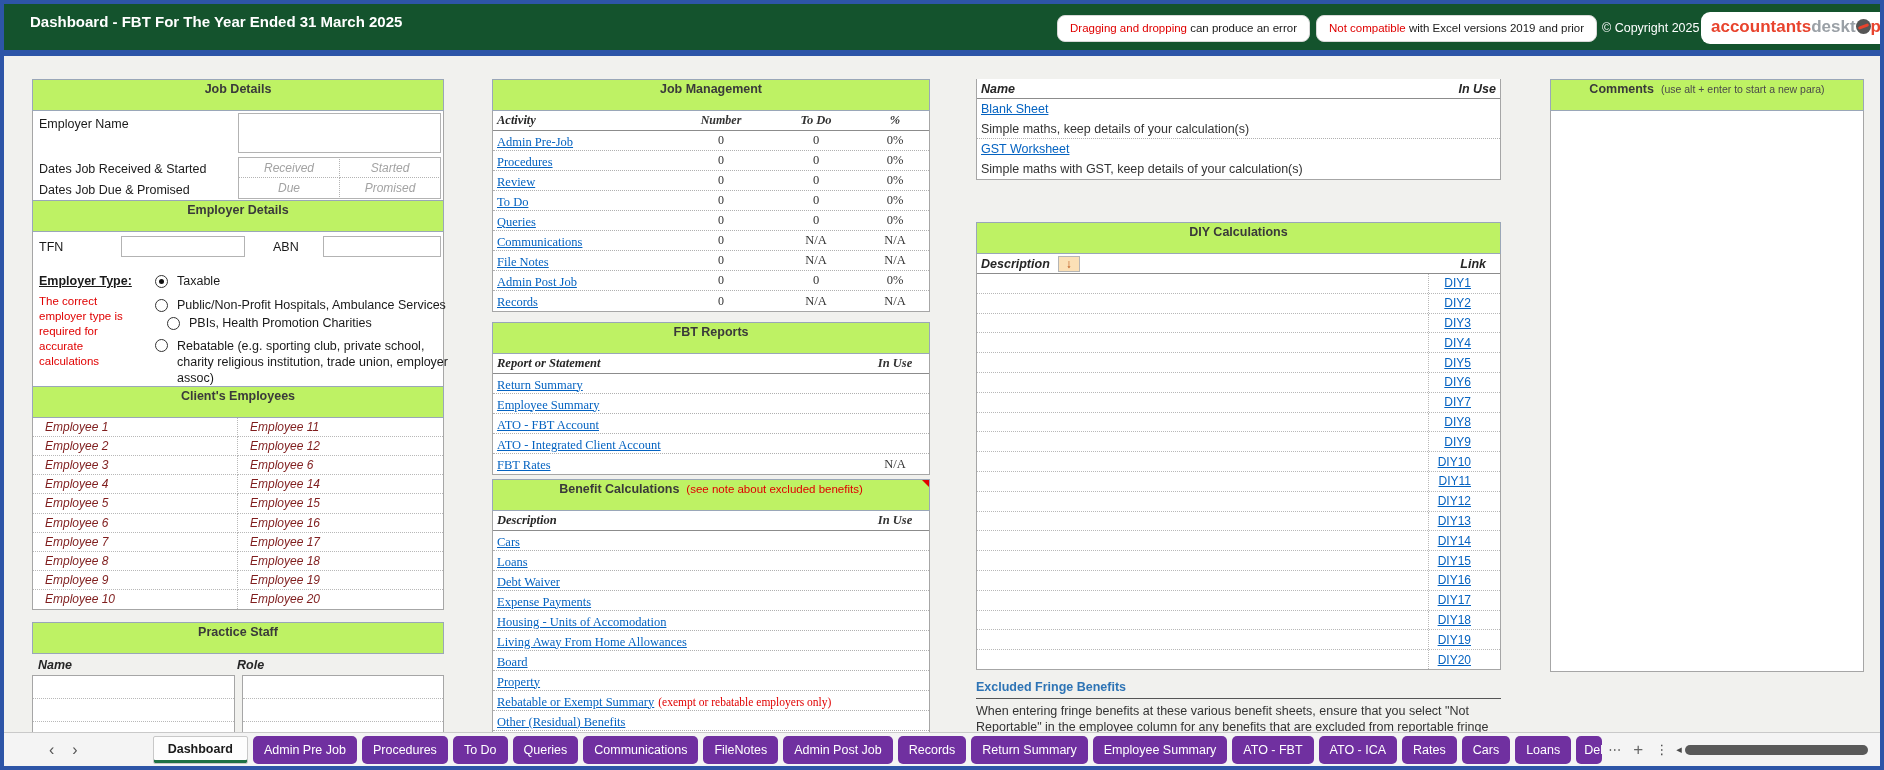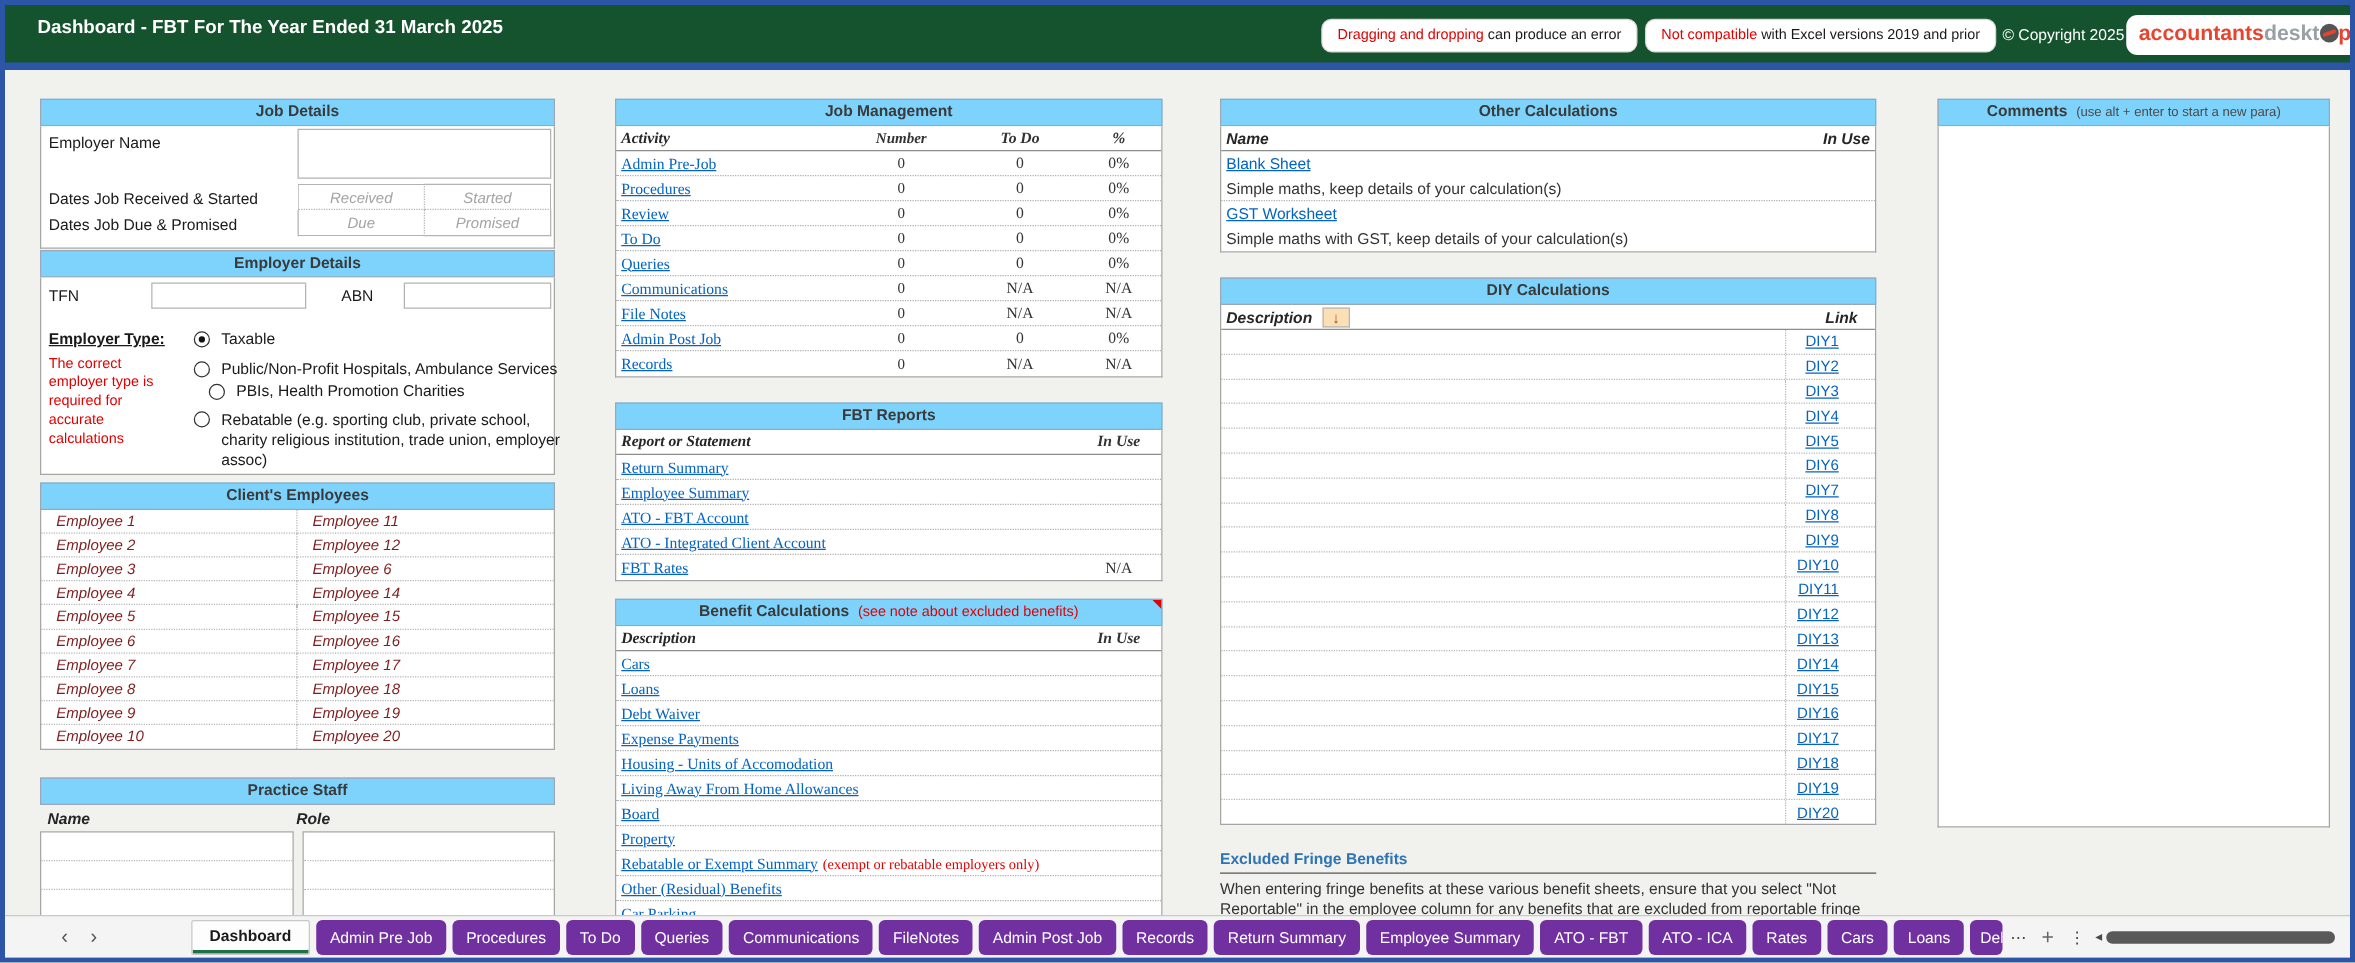--- a/index.html
+++ b/index.html
@@ -20,22 +20,22 @@
   .logo{ position:absolute; left:1697px; top:8px; height:32px; background:#fff; border-radius:9px;
          padding:0 10px; line-height:30px; font-size:17px; font-weight:bold; white-space:nowrap;}
   .logo .red{ color:#e8432d; } .logo .gray{ color:#9aa0a6; }
   .globe{ display:inline-block; vertical-align:-2px; width:15px; height:15px; border-radius:50%;
           background:#555; position:relative; }
   .globe:before{ content:""; position:absolute; left:2px; top:6px; width:11px; height:3px;
                  background:#e8432d; border-radius:2px; transform:rotate(-20deg); }
 
   
   .panel{ position:absolute; }
-  .phead{ height:22px; line-height:18px; text-align:center; font-size:12.5px; font-weight:bold;
-          color:#3a3a3a; background:#7dd3fc; border:1px solid #9aa7b8; position:relative; }
+  .phead{ height:32px; line-height:18px; text-align:center; font-size:12.5px; font-weight:bold;
+          color:#3a3a3a; background:#bef264; border:1px solid #9aa7b8; position:relative; }
   .pbody{ background:#fff; border:1px solid #a6a6a6; border-top:none; position:relative; }
   .lbl{ font-size:12.5px; color:#1a1a1a; }
   .colhead{ font-size:12.5px; font-weight:bold; font-style:italic; color:#262626; }
   a.lnk{ font-size:12.5px; color:#0563c1; text-decoration:underline; }
   .dottedb{ border-bottom:1px dotted #b0b0b0; }
   .redtri{ position:absolute; right:0; top:0; width:0; height:0;
            border-top:7px solid #e00000; border-left:7px solid transparent; }
 
   
   #job-details{ left:28px; top:75px; width:412px; }
@@ -395,21 +395,20 @@
           <div class="tcell-p"></div>
         </div>
       <div class="trow">
           <div class="tcell-a"><a class="lnk" href="#">Car Parking</a></div>
           <div class="tcell-p"></div>
         </div>
     </div>
   </div>
 
   <div class="panel" id="other-calcs">
-    <div class="phead">Other Calculations</div>
     <div class="pbody">
       <div class="oc-row hdrline">
         <div class="colhead">Name</div>
         <div class="colhead" style="margin-left:auto;">In Use</div>
       </div>
       <div class="oc-row">
           <a class="lnk" href="#">Blank Sheet</a>
         </div>
       <div class="oc-desc dottedb">Simple maths, keep details of your calculation(s)</div>
       <div class="oc-row">

